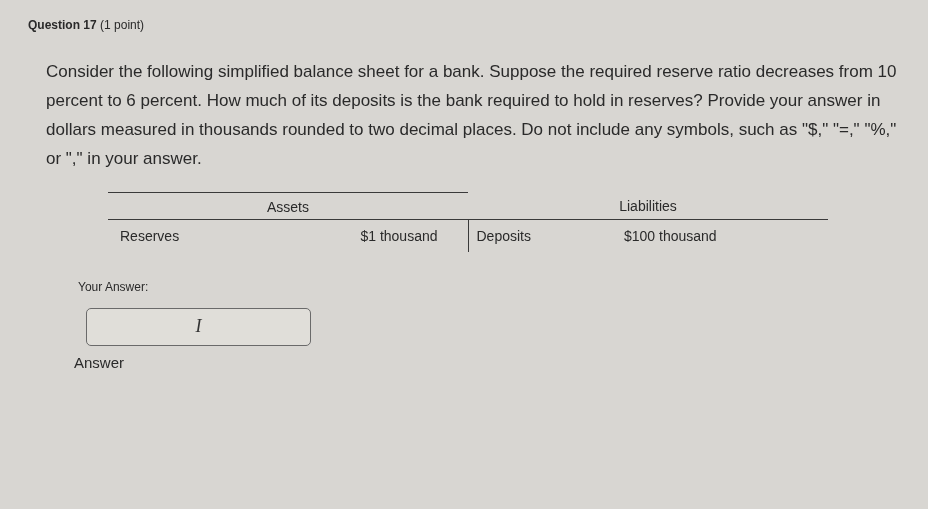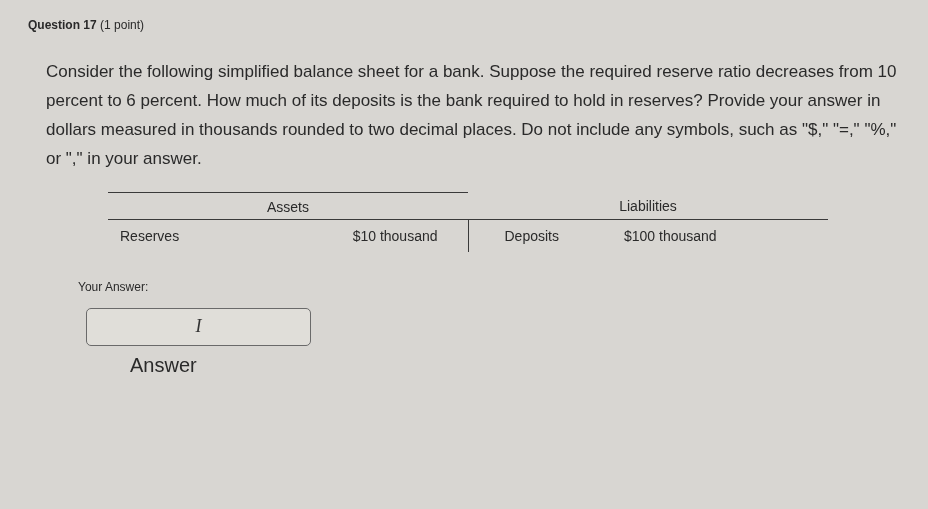--- a/index.html
+++ b/index.html
@@ -39,21 +39,21 @@
     }
     .balance-sheet th.assets { border-top: 1.5px solid #3a3a3a; width: 50%; }
     .balance-sheet th.liab { width: 50%; margin-top: 44px; }
     .balance-sheet td {
       padding: 8px 12px;
       font-size: 14px;
       vertical-align: top;
     }
     .balance-sheet td.label { text-align: left; width: 20%; }
     .balance-sheet td.val { text-align: right; padding-right: 30px; width: 30%; border-right: 1.5px solid #3a3a3a; }
-    .balance-sheet td.label2 { text-align: left; padding-left: 36px; width: 20%; }
+    .balance-sheet td.label2 { text-align: left; padding-left: 8px; width: 20%; }
     .balance-sheet td.val2 { text-align: left; width: 30%; padding-right: 20px; }
     .your-answer {
       margin-left: 50px;
       font-size: 12px;
       margin-bottom: 14px;
     }
     .answer-box {
       margin-left: 58px;
       width: 225px;
       height: 38px;
@@ -63,43 +63,43 @@
       display: flex;
       align-items: center;
       justify-content: center;
       font-family: 'Times New Roman', serif;
       font-style: italic;
       font-size: 18px;
       color: #333;
       margin-bottom: 8px;
     }
     .answer-label {
-      margin-left: 102px;
-      font-size: 20px;
+      margin-left: 46px;
+      font-size: 15px;
     }
   </style>
 </head>
 <body>
 
 <div class="question-header">
   <span class="q-label">Question 17</span>
   <span class="q-points">(1 point)</span>
 </div>
 
 <div class="question-body">Consider the following simplified balance sheet for a bank. Suppose the required reserve ratio decreases from 10 percent to 6 percent. How much of its deposits is the bank required to hold in reserves? Provide your answer in dollars measured in thousands rounded to two decimal places. Do not include any symbols, such as "$," "=," "%," or "," in your answer.</div>
 
 <table class="balance-sheet">
   <tbody>
       <tr>
     <th colspan="2" class="assets">Assets</th>
     <th colspan="2" class="liab">Liabilities</th>
   </tr>
   <tr>
     <td class="label">Reserves</td>
-    <td class="val">$10 thousand</td>
+    <td class="val">$1 thousand</td>
     <td class="label2">Deposits</td>
     <td class="val2">$100 thousand</td>
   </tr>
 </tbody>
   </table>
 
 <div class="your-answer">Your Answer:</div>
 
 <div class="answer-box">
   <span>I</span>

